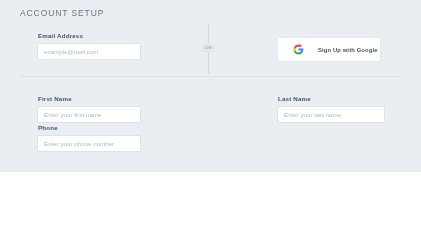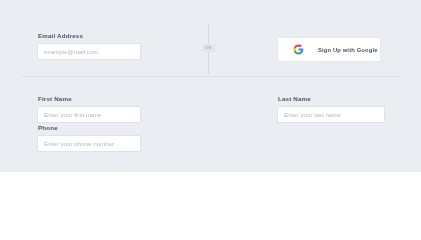--- a/index.html
+++ b/index.html
@@ -152,20 +152,21 @@
     background: #dfe3e7;
   }
 </style>
 </head>
 <body>
 
 <div id="screen">
 
   <div class="panel"></div>
 
+  <div class="page-title">ACCOUNT SETUP</div>
 
   <div class="field" id="field-email">
     <div class="field-label">Email Address</div>
     <input class="text-input" type="text" placeholder="example@mail.com" style="">
   </div>
 
   <div class="or-divider"></div>
   <div class="or-chip">OR</div>
 
   <div class="google-btn">

